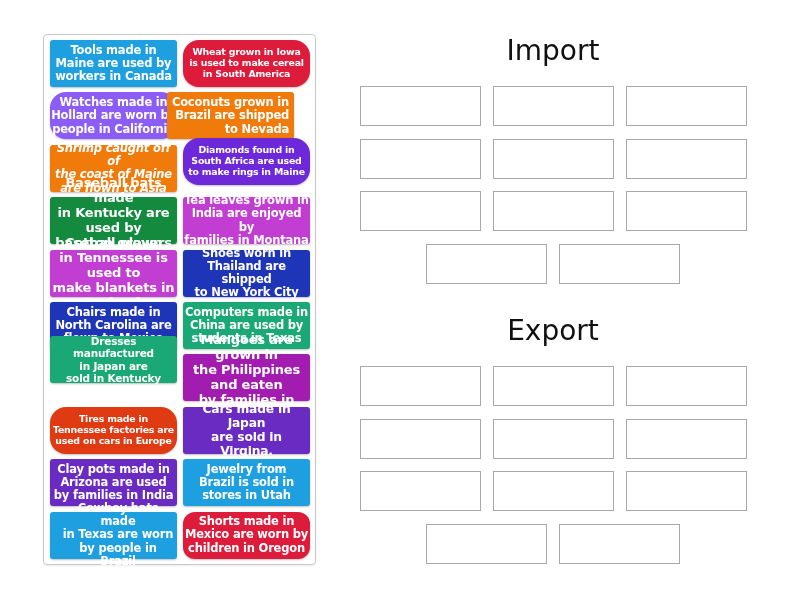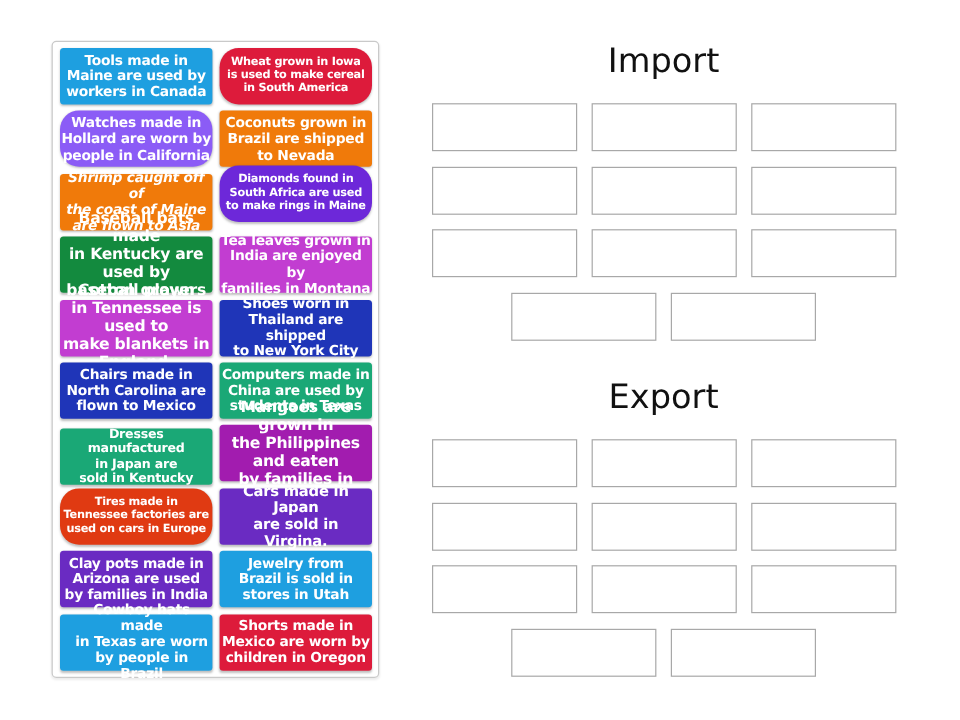--- a/index.html
+++ b/index.html
@@ -40,21 +40,21 @@
 <div id="cards">
     <div class="card fs-l" style="left: 50px; top: 40px; background: rgb(30, 159, 224);">Tools made in
 Maine are used by
 workers in Canada</div>
     <div class="card fs-s" style="left: 183px; top: 40px; background: rgb(221, 27, 59);">Wheat grown in Iowa
 is used to make cereal
 in South America</div>
     <div class="card fs-l" style="left: 50px; top: 92.4px; background: #8b5cf6; border-radius: 16px;">Watches made in
 Hollard are worn by
 people in California</div>
-    <div class="card fs-l" style="left: 183px; top: 92.4px; background: rgb(240, 122, 10);">Coconuts grown in
+    <div class="card fs-l" style="left: 167px; top: 92.4px; background: rgb(240, 122, 10); text-align: right;">Coconuts grown in
 Brazil are shipped
 to Nevada</div>
     <div class="card fs-l" style="left: 50px; top: 144.8px; background: rgb(240, 122, 10); font-style: italic;">Shrimp caught off of
 the coast of Maine
 are flown to Asia</div>
     <div class="card fs-s" style="left: 183px; top: 138px; background: #6d28d9;">Diamonds found in
 South Africa are used
 to make rings in Maine</div>
     <div class="card fs-xs" style="left: 50px; top: 197.2px; background: rgb(19, 138, 62);">Baseball bats made
 in Kentucky are used by
@@ -67,41 +67,41 @@
 make blankets in England.</div>
     <div class="card fs-l" style="left: 183px; top: 249.6px; background: rgb(31, 53, 184);">Shoes worn in
 Thailand are shipped
 to New York City</div>
     <div class="card fs-l" style="left: 50px; top: 302px; background: rgb(31, 53, 184);">Chairs made in
 North Carolina are
 flown to Mexico</div>
     <div class="card fs-l" style="left: 183px; top: 302px; background: rgb(26, 168, 118);">Computers made in
 China are used by
 students in Texas</div>
-    <div class="card fs-m" style="left: 50px; top: 357px; background: rgb(26, 168, 118);">Dresses manufactured
+    <div class="card fs-m" style="left: 50px; top: 336px; background: rgb(26, 168, 118);">Dresses manufactured
 in Japan are
 sold in Kentucky</div>
     <div class="card fs-xs" style="left: 183px; top: 354.4px; background: #a21caf;">Mangoes are grown in
 the Philippines and eaten
 by families in Vermont</div>
     <div class="card fs-s" style="left: 50px; top: 406.8px; background: rgb(224, 58, 18);">Tires made in
 Tennessee factories are
 used on cars in Europe</div>
     <div class="card fs-xl" style="left: 183px; top: 406.8px; background: rgb(106, 43, 194);">Cars made in Japan
 are sold in Virgina.</div>
     <div class="card fs-l" style="left: 50px; top: 459.2px; background: rgb(106, 43, 194);">Clay pots made in
 Arizona are used
 by families in India</div>
     <div class="card fs-l" style="left: 183px; top: 459.2px; background: rgb(30, 159, 224);">Jewelry from
 Brazil is sold in
 stores in Utah</div>
     <div class="card fs-l" style="left: 50px; top: 511.6px; background: rgb(30, 159, 224); padding-left: 10px;">Cowboy hats made
 in Texas are worn
 by people in Brazil</div>
-    <div class="card fs-l" style="left: 183px; top: 511.6px; background: rgb(221, 27, 59);">Shorts made in
+    <div class="card fs-l" style="left: 183px; top: 511.6px; background: rgb(221, 27, 59); border-radius: 12px;">Shorts made in
 Mexico are worn by
 children in Oregon</div>
   </div>
 
 <div class="heading" style="top:34px;">Import</div>
 <div class="heading" style="top:314px;">Export</div>
 
 <div id="slots">
     <div class="slot" style="left: 360px; top: 86px;"></div>
     <div class="slot" style="left: 493px; top: 86px;"></div>

